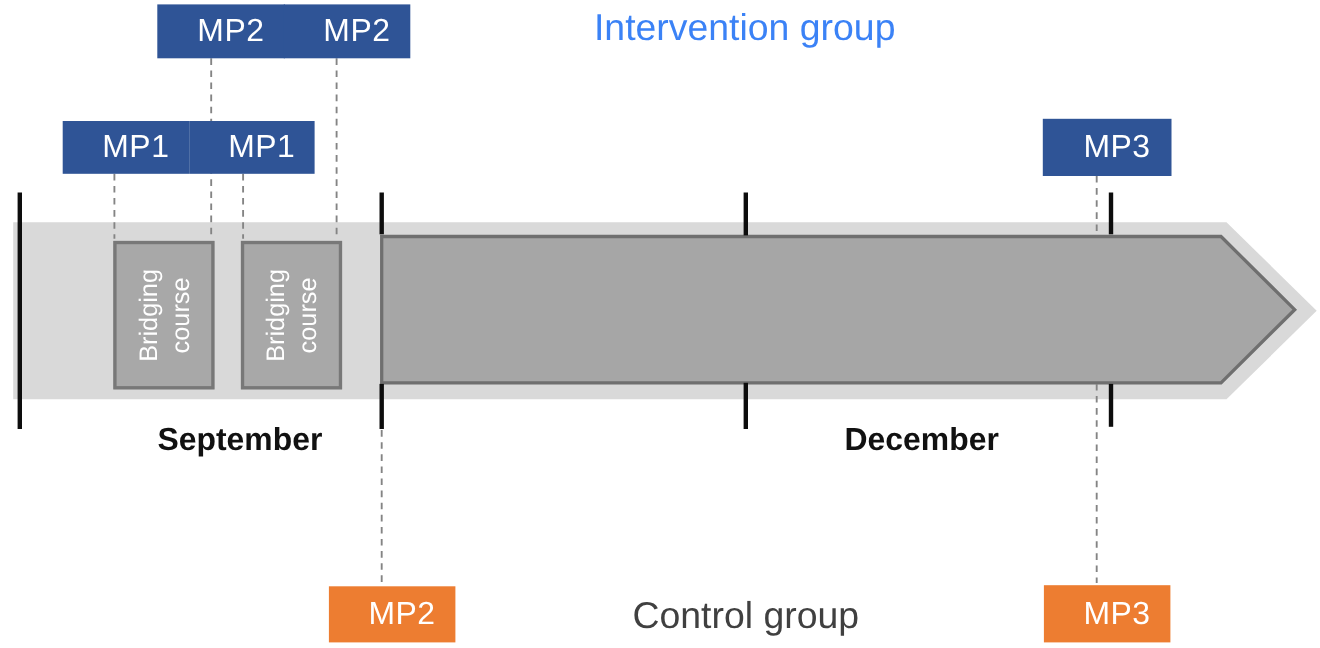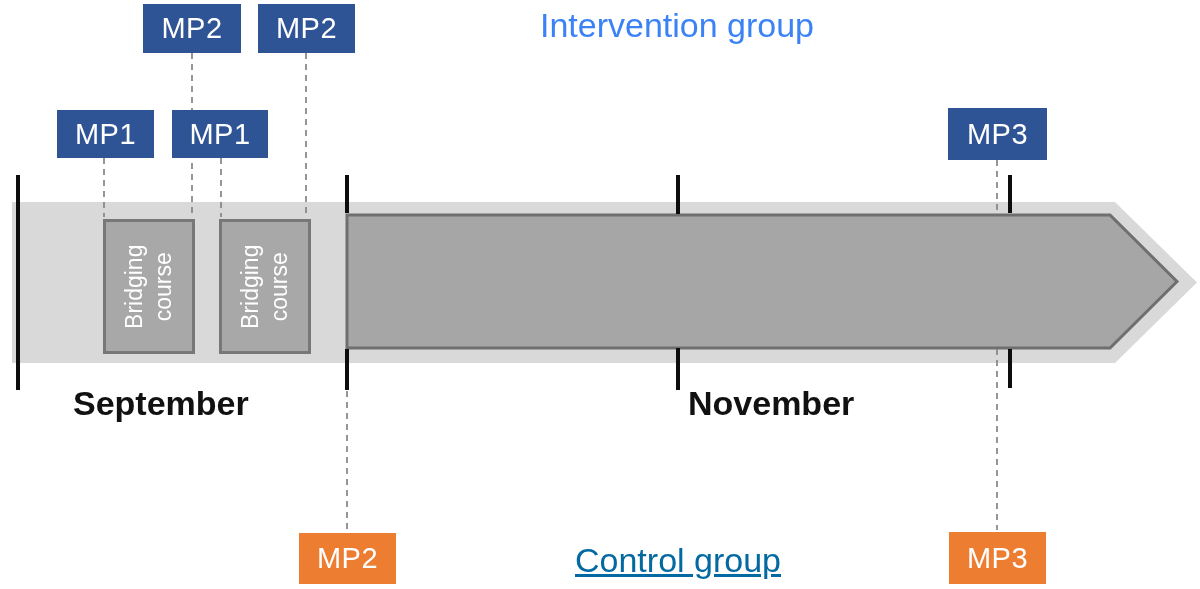--- a/index.html
+++ b/index.html
@@ -14,32 +14,33 @@
   #shapes { position: absolute; left: 0; top: 0; width: 1200px; height: 589px; }
 
   .mp {
     position: absolute;
     display: flex;
     align-items: center;
     justify-content: center;
     color: #ffffff;
     font-size: 29px;
     letter-spacing: 0.5px;
+    padding-left: 18px;
   }
   .mp.blue   { background: #2f5496; }
   .mp.orange { background: #ed7d31; }
 
   .group-title {
     position: absolute;
     width: 320px;
     text-align: center;
     font-size: 34px;
   }
   .group-title.blue   { color: #3b82f6; }
-  .group-title.orange { color: #0369a1; text-decoration: underline; }
+  .group-title.orange { color: #404040; }
 
   .bridge {
     position: absolute;
     top: 219px;
     width: 86px;
     height: 129px;
     background: #a8a8a8;
     border: 3px solid #787878;
     display: flex;
     align-items: center;
@@ -51,23 +52,23 @@
     font-size: 23px;
     line-height: 1.25;
     text-align: center;
     white-space: nowrap;
   }
 
   .month {
     position: absolute;
     top: 384px;
     width: 220px;
-    text-align: left;
+    text-align: right;
     color: #111111;
-    font-size: 34px;
+    font-size: 29px;
     font-weight: 700;
   }
 
   .semester-label {
     position: absolute;
     left: 580px;
     top: 264px;
     width: 300px;
     text-align: center;
     color: #ffffff;
@@ -126,15 +127,15 @@
   </div>
   <div class="bridge" style="left:219px;">
     <div class="rot">
       <div>Bridging</div>
       <div>course</div>
     </div>
   </div>
 
 
   <div class="month" style="left:73px;">September</div>
-  <div class="month" style="left:688px;">November</div>
+  <div class="month" style="left:688px;">December</div>
 
 </div>
 
 </body></html>

